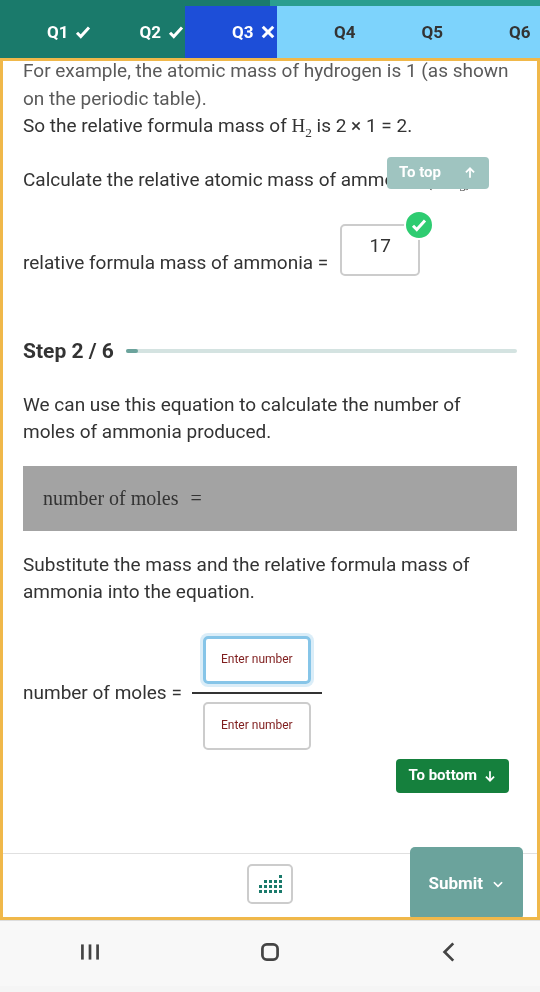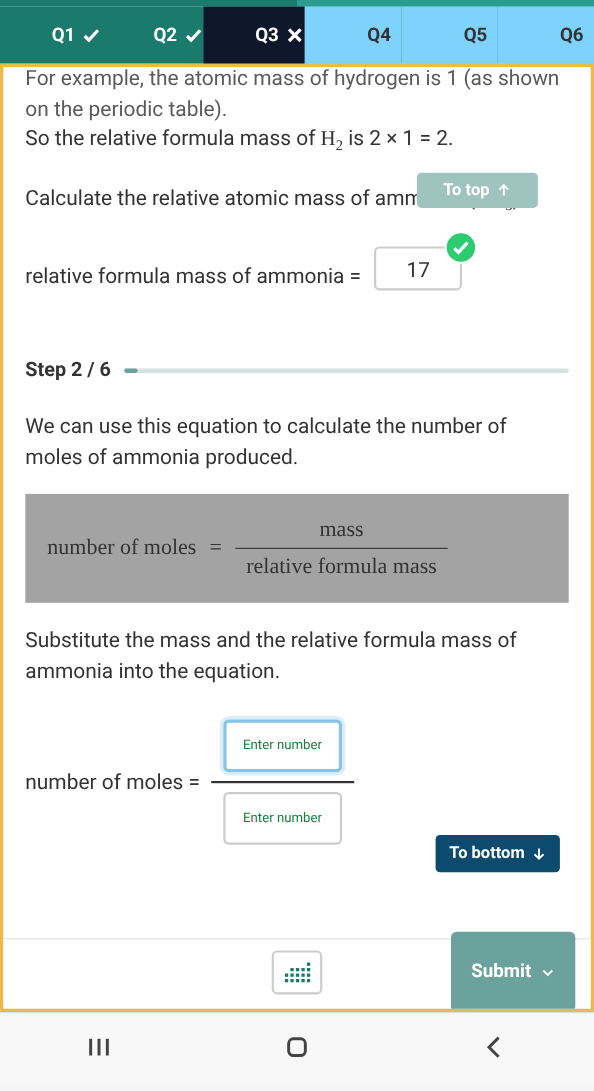--- a/index.html
+++ b/index.html
@@ -25,21 +25,21 @@
   display: flex;
   align-items: center;
   justify-content: center;
   gap: 6px;
   color: #fff;
   font-weight: 700;
   font-size: 17px;
   cursor: pointer;
   padding-left: 47px;
 }
-.tab.active { background: #0f172a; text-align: center; }
+.tab.active { background: #1d4ed8; text-align: center; }
 .tab.light { background: #7dd3fc; color: #333; }
 .tab svg { width: 18px; height: 18px; }
 .content-wrap {
   border: 3px solid #f0b84a;
   border-top: 3px solid #f0b84a;
   margin: 0;
   padding: 0;
   height: 862px;
   background: #fff;
   position: relative;
@@ -54,32 +54,32 @@
   height: 100%;
 }
 .to-top-btn {
   position: absolute;
   right: 48px;
   top: 100px;
   background: #9fc4c0;
   color: #fff;
   font-size: 15px;
   font-weight: 700;
-  padding: 5px 24px;
+  padding: 5px 12px;
   border-radius: 4px;
   display: flex;
   align-items: center;
-  gap: 6px;
+  gap: 22px;
   cursor: pointer;
 }
 .to-bottom-btn {
   position: absolute;
   right: 28px;
   bottom: 120px;
-  background: #0c4a6e;
+  background: #15803d;
   color: #fff;
   font-size: 15px;
   font-weight: 700;
   padding: 6px 12px;
   border-radius: 4px;
   display: flex;
   align-items: center;
   gap: 6px;
   cursor: pointer;
   margin-left: 46px;
@@ -88,21 +88,21 @@
 .sub { font-size: 0.7em; vertical-align: sub; }
 .answer-row {
   display: flex;
   align-items: flex-end;
   gap: 12px;
   margin-top: 28px;
   position: relative;
 }
 .answer-input {
   width: 80px;
-  height: 40px;
+  height: 52px;
   border: 2px solid #ccc;
   border-radius: 5px;
   text-align: center;
   font-size: 19px;
   color: #333;
   position: relative;
 }
 .check-badge {
   position: absolute;
   top: -14px;
@@ -111,21 +111,21 @@
   height: 30px;
   background: #2ecc71;
   border-radius: 50%;
   display: flex;
   align-items: center;
   justify-content: center;
   border: 2px solid #fff;
 }
 .step-label {
   font-weight: 700;
-  font-size: 18px;
+  font-size: 21px;
   margin-top: 60px;
   display: flex;
   align-items: center;
   gap: 12px;
 }
 .step-line {
   flex: 1;
   height: 4px;
   background: #d4e3e1;
   border-radius: 2px;
@@ -170,21 +170,21 @@
   align-items: center;
   gap: 8px;
 }
 .tiny-input {
   width: 108px;
   height: 48px;
   border: 2px solid #ccc;
   border-radius: 5px;
   text-align: center;
   font-size: 12px;
-  color: #15803d;
+  color: #7f1d1d;
   display: flex;
   align-items: center;
   justify-content: center;
 }
 .tiny-input.active {
   border: 3px solid #86c5e8;
   box-shadow: 0 0 0 3px rgba(134,197,232,0.3);
 }
 .frac-line {
   width: 130px;
@@ -320,24 +320,20 @@
     <div class="step-label">
       <span>Step 2 / 6</span>
       <div class="step-line"></div>
     </div>
 
     <p class="para">We can use this equation to calculate the number of moles of ammonia produced.</p>
 
     <div class="formula-box">
       <span>number of moles</span>
       <span>=</span>
-      <span class="fraction">
-        <span class="num">mass</span>
-        <span class="den">relative formula mass</span>
-      </span>
     </div>
 
     <p>Substitute the mass and the relative formula mass of ammonia into the equation.</p>
 
     <div class="moles-row">
       <span>number of moles =</span>
       <div class="input-frac">
         <div class="tiny-input active">
           <span>Enter number</span>
         </div>

